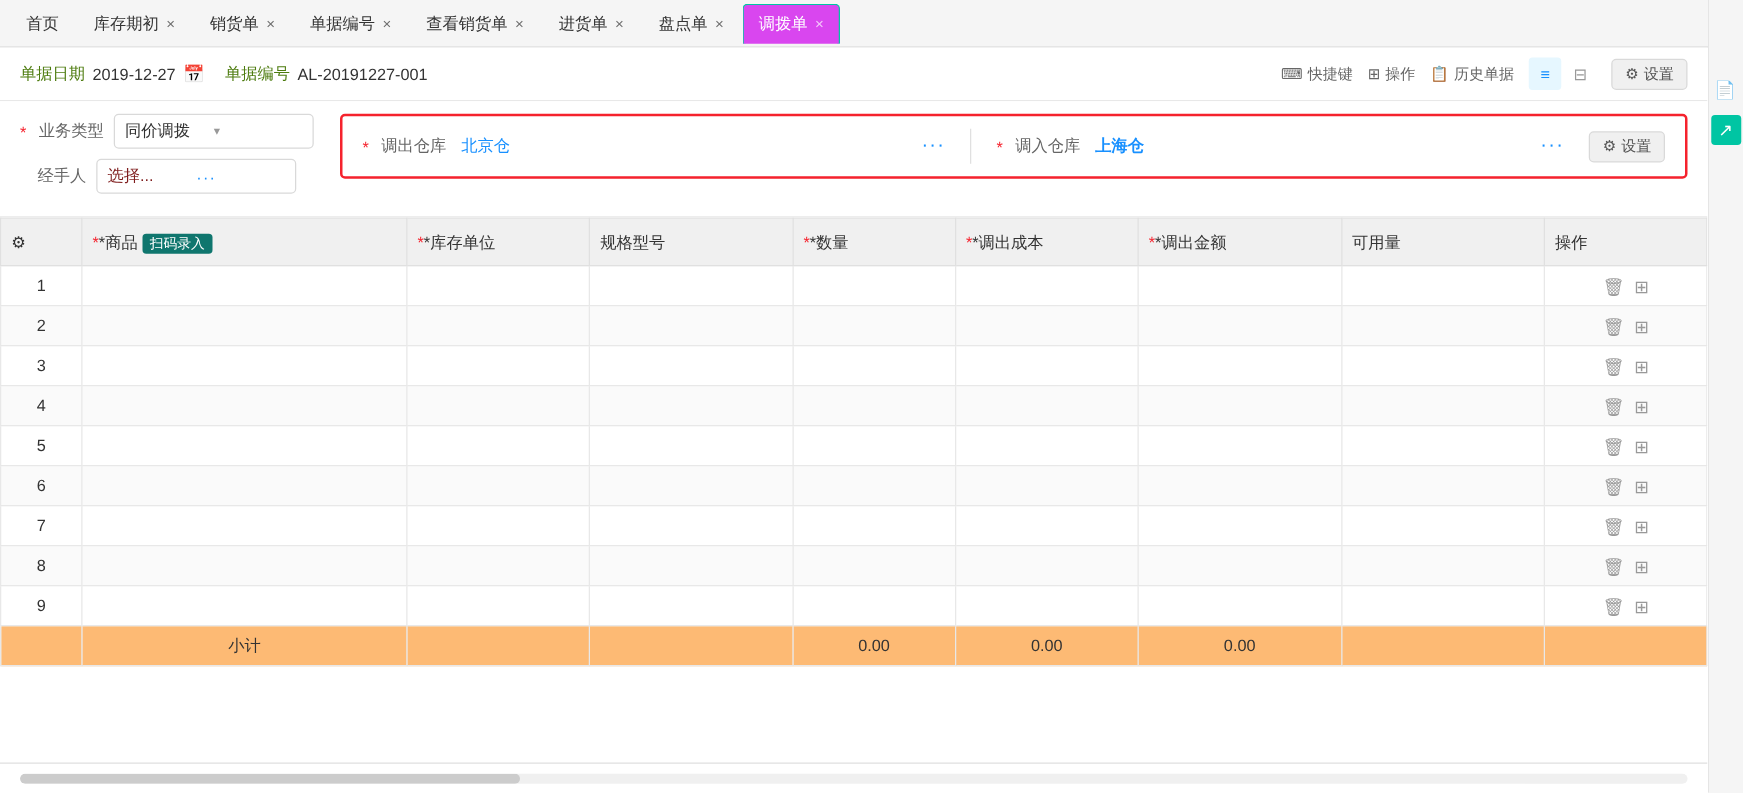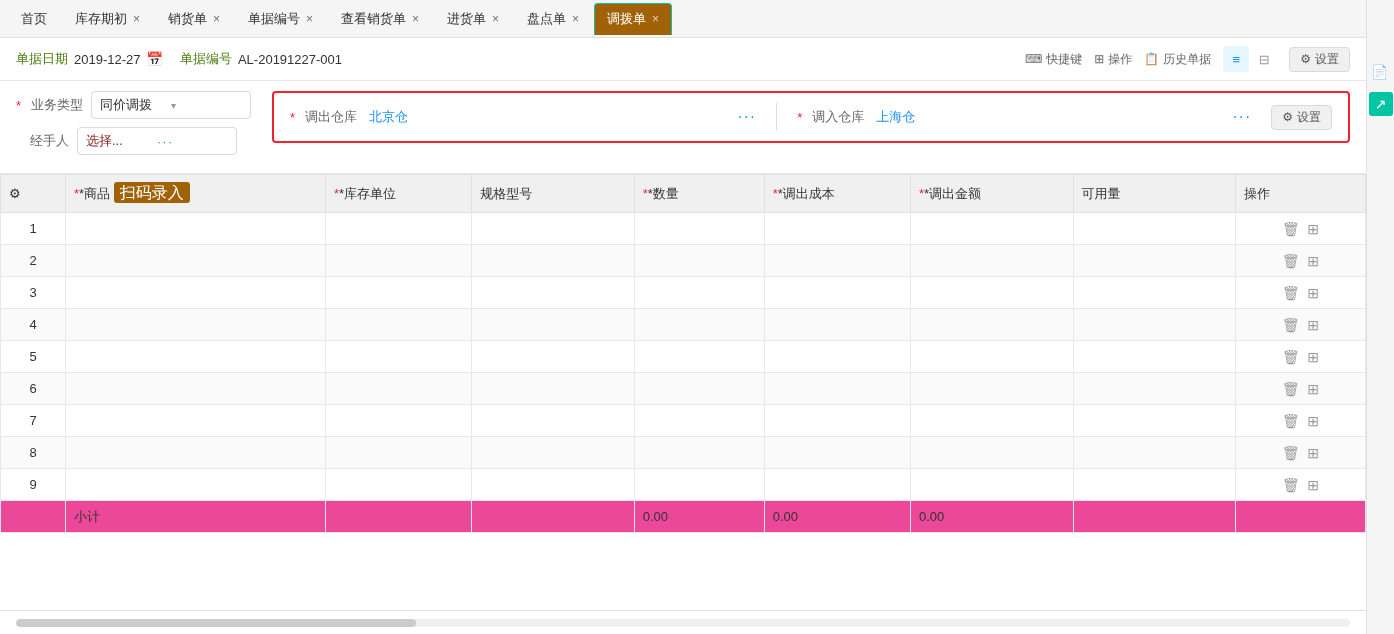--- a/index.html
+++ b/index.html
@@ -8,21 +8,21 @@
     
     .tab-bar {
       display: flex; align-items: center; background: #f5f5f5; border-bottom: 1px solid #e0e0e0;
       height: 38px; padding: 0 8px; gap: 2px;
     }
     .tab {
       display: flex; align-items: center; padding: 0 12px; height: 32px; border-radius: 4px 4px 0 0;
       cursor: pointer; font-size: 13px; gap: 6px; white-space: nowrap;
       border: 1px solid transparent; border-bottom: none;
     }
-    .tab.active { background: #a16207; color: #fff; border-color: #00c5a3; }
+    .tab.active { background: #d946ef; color: #fff; border-color: #00c5a3; }
     .tab .close-btn { font-size: 12px; cursor: pointer; opacity: 0.7; }
     .tab.active .close-btn { color: #fff; }
     .tab-close-all { margin-left: auto; font-size: 18px; cursor: pointer; color: #999; }
 
     
     .toolbar {
       display: flex; align-items: center; padding: 8px 16px; border-bottom: 1px solid #e8e8e8;
       background: #fff; gap: 16px;
     }
     .toolbar-field { display: flex; align-items: center; gap: 6px; font-size: 13px; }
@@ -81,22 +81,22 @@
     .col-settings { width: 40px; text-align: center; }
     .col-product { width: 160px; }
     .col-unit { width: 90px; }
     .col-spec { width: 100px; }
     .col-qty { width: 80px; }
     .col-cost { width: 90px; }
     .col-amount { width: 100px; }
     .col-available { width: 100px; }
     .col-ops { width: 80px; text-align: center; }
     .scan-btn {
-      background: #a16207; color: #fff; border-radius: 3px; padding: 2px 6px;
-      font-size: 16px; cursor: pointer; white-space: nowrap;
+      background: #0f766e; color: #fff; border-radius: 3px; padding: 2px 6px;
+      font-size: 11px; cursor: pointer; white-space: nowrap;
     }
 
     
     .side-panel {
       position: fixed; right: 0; top: 0; bottom: 0; width: 28px;
       background: #f5f5f5; border-left: 1px solid #e0e0e0;
       display: flex; flex-direction: column; align-items: center; padding-top: 60px; gap: 8px;
     }
     .side-icon {
       width: 24px; height: 24px; display: flex; align-items: center; justify-content: center;
@@ -219,21 +219,21 @@
       <div class="warehouse-field">
         <span class="required">*</span>
         <span class="form-label">调出仓库</span>
         <span class="form-value" style="color:#1890ff; margin-left:4px;">北京仓</span>
         <span class="more-btn" style="margin-left:auto;">···</span>
       </div>
       <div class="warehouse-divider"></div>
       <div class="warehouse-field">
         <span class="required">*</span>
         <span class="form-label">调入仓库</span>
-        <span class="form-value" style="color:#1890ff; margin-left:4px;">上海仓</span>
+        <span class="form-value" style="color:#1890ff; margin-left:4px;font-weight:bold;">上海仓</span>
         <span class="more-btn" style="margin-left:auto; margin-right:12px;">···</span>
       </div>
       <div class="settings-btn" style="margin-left:8px;">
         <span>⚙</span>
         <span>设置</span>
       </div>
     </div>
   </div>
 
   <div class="table-container">
@@ -385,21 +385,21 @@
       <td></td>
       <td></td>
       <td></td>
       <td></td>
       <td></td>
       <td style="text-align:center;">
         <span style="cursor:pointer;color:#999;font-size:14px;margin-right:4px;">🗑</span>
         <span style="cursor:pointer;color:#999;font-size:14px;">⊞</span>
       </td>
     </tr>
-          <tr style="background: #ec4899;">
+          <tr style="background: #fdba74; text-align: center;">
         <td colspan="1"></td>
         <td style="color:#333;font-weight:500;">小计</td>
         <td></td>
         <td></td>
         <td style="color:#333;">0.00</td>
         <td style="color:#333;">0.00</td>
         <td style="color:#333;">0.00</td>
         <td></td>
         <td></td>
       </tr>

